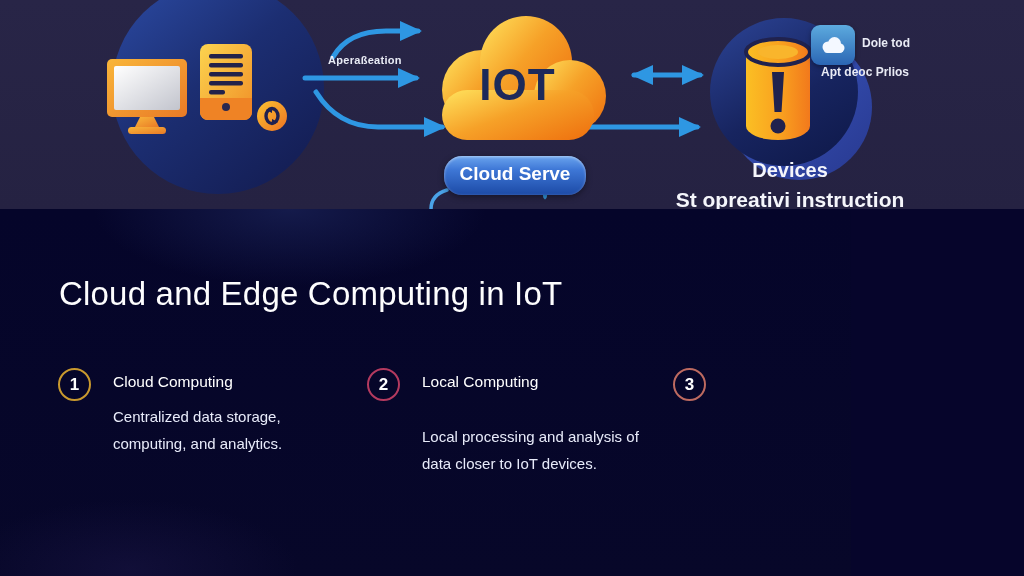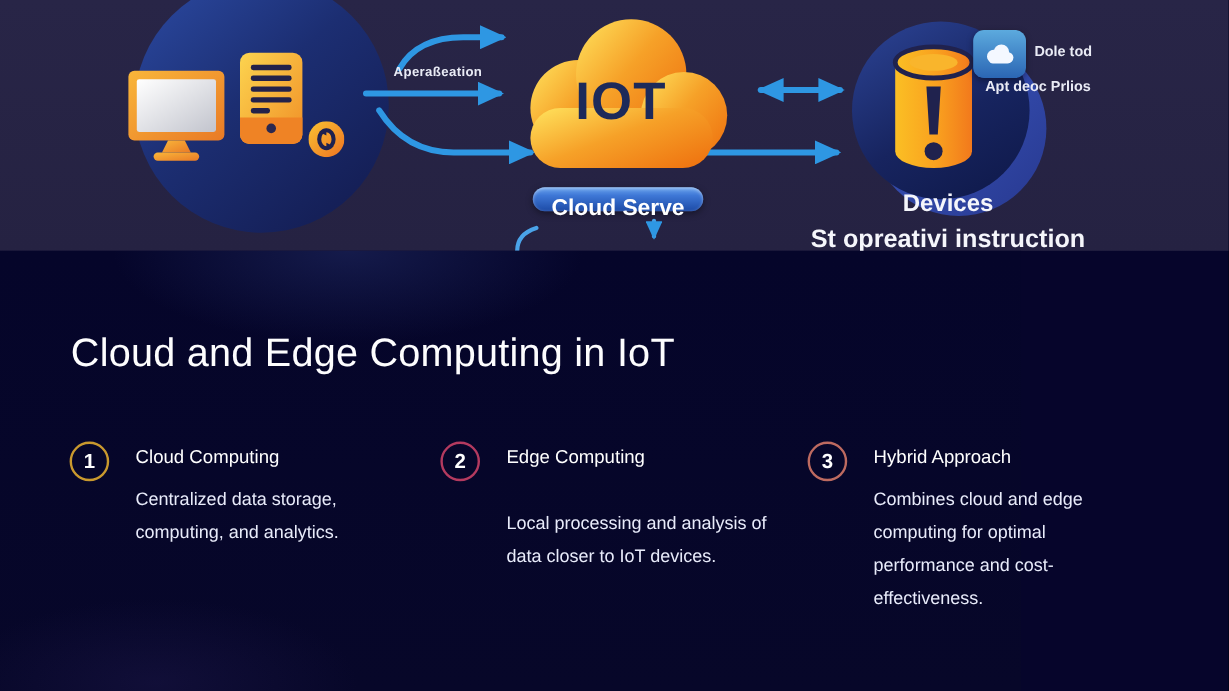--- a/index.html
+++ b/index.html
@@ -28,21 +28,21 @@
   }
   .icon-abs{position:absolute;z-index:2;}
   .arrows-layer{position:absolute;left:0;top:0;z-index:3;}
   .iot-cloud{position:absolute;left:424px;top:10px;z-index:4;}
   .iot-label{
     position:absolute;left:455px;top:62px;width:125px;z-index:5;
     text-align:center;font-size:44px;font-weight:bold;color:#1d2a5a;
     letter-spacing:1px;line-height:46px;
   }
   .pill{
-    position:absolute;left:444px;top:156px;width:142px;height:20px;z-index:5;
+    position:absolute;left:444px;top:156px;width:142px;height:39px;z-index:5;
     border-radius:18px;
     background:linear-gradient(180deg,#6aa4ee 0%,#3e77d6 35%,#1c4aa6 100%);
     box-shadow:inset 0 1px 3px rgba(255,255,255,.45),0 2px 6px rgba(0,0,0,.4);
     color:#fff;font-size:19px;font-weight:bold;text-align:center;line-height:36px;
   }
   .ill-label{position:absolute;color:#f5f6fb;font-weight:bold;z-index:6;}
   .lbl-cloud-devices{left:115px;top:160px;width:200px;text-align:center;font-size:20px;}
   .lbl-flow{left:300px;top:54px;font-size:11px;letter-spacing:.3px;color:#e9ebf5;margin-left:28px;}
   .lbl-badge1{left:862px;top:36px;font-size:12px;color:#e9ebf5;}
   .lbl-badge2{left:821px;top:65px;font-size:12px;color:#e9ebf5;}
@@ -225,27 +225,23 @@
       <div class="num-circle" style="border-color:#c9992e">1</div>
       <div class="item-text">
         <div class="item-heading">Cloud Computing</div>
         <div class="item-body">Centralized data storage, computing, and analytics.</div>
       </div>
     </div>
 
     <div class="item item-2">
       <div class="num-circle" style="border-color:#b43a5f">2</div>
       <div class="item-text">
-        <div class="item-heading">Edge Computing</div>
+        <div class="item-heading">Local Computing</div>
         <div class="item-body">Local processing and analysis of data closer to IoT devices.</div>
       </div>
     </div>
 
     <div class="item item-3">
       <div class="num-circle" style="border-color:#bd6a60">3</div>
-      <div class="item-text">
-        <div class="item-heading">Hybrid Approach</div>
-        <div class="item-body">Combines cloud and edge computing for optimal performance and cost-effectiveness.</div>
-      </div>
     </div>
 
   </div>
 </div>
 
 </body></html>

